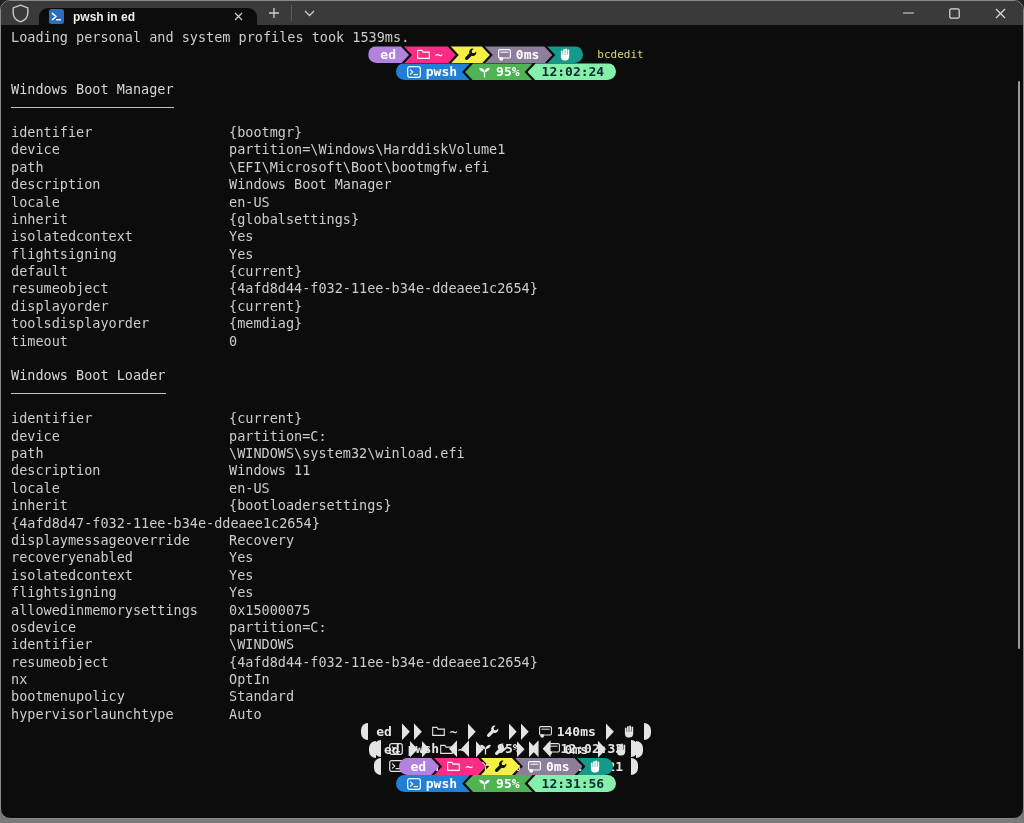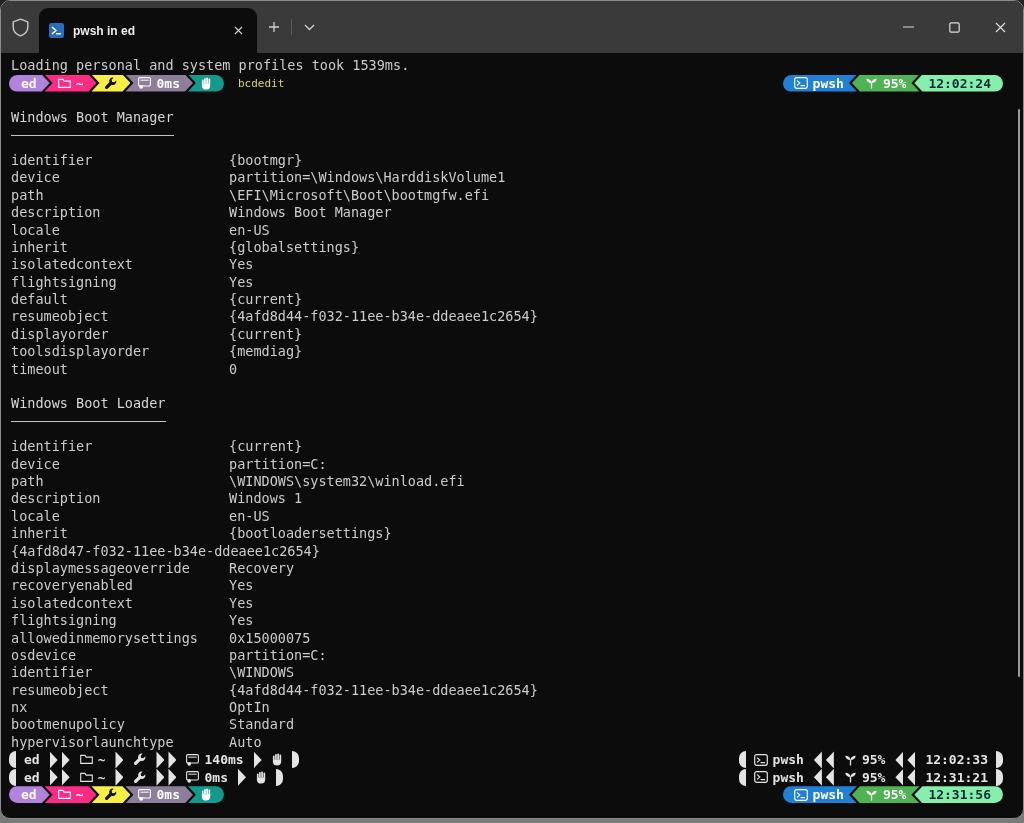--- a/index.html
+++ b/index.html
@@ -2,21 +2,21 @@
 <html><head>
 <meta charset="utf-8">
 <style>
   * { margin:0; padding:0; box-sizing:border-box; }
   html,body { width:1024px; height:823px; background:#222; overflow:hidden; }
   .desktop-strip { position:absolute; left:0; top:795px; width:1024px; height:28px; background:#7a7a7a; z-index:0; }
   .window { position:absolute; left:0; top:0; width:1024px; height:819px; background:#0c0c0c;
             border:1px solid #8a8a8a; border-radius:10px; overflow:hidden; z-index:1; }
 
   
-  .titlebar { height:52px; background:#3a3a3a; display:flex; align-items:stretch;
+  .titlebar { height:24px; background:#3a3a3a; display:flex; align-items:stretch;
               font-family:"Liberation Sans", sans-serif; border-radius:9px 9px 0 0; }
   .shield-wrap { width:38px; display:flex; align-items:center; justify-content:center; }
   .tab { margin-top:7px; width:218px; background:#0c0c0c; border-radius:9px 9px 0 0;
          display:flex; align-items:center; padding:0 10px; color:#f0f0f0; }
   .tab-icon { flex:0 0 auto; display:flex; }
   .tab-title { flex:1; margin-left:9px; font-size:12px; font-weight:600; color:#ededed;
                white-space:nowrap; overflow:hidden; }
   .tab-close { width:18px; height:18px; display:flex; align-items:center; justify-content:center;
                border-radius:3px; color:#cfcfcf; }
   .bar-btn { width:34px; display:flex; align-items:center; justify-content:center; color:#cfcfcf; }
@@ -30,21 +30,21 @@
   .line { height:17.4px; line-height:17.4px; padding-left:10px; white-space:pre; }
   .row { display:flex;gap:20px; }
   .k { width:198px; flex:0 0 auto; }
   .v { white-space:pre; }
   .sec-title { color:#d6d6d6; }
   .sec-underline { display:block; height:1.5px; background:#c2c2c2; margin-top:8px; }
   .w20 { width:163px; } .w19 { width:155px; }
 
   
   .pline { display:flex; justify-content:space-between; align-items:center;
-           height:17.4px; padding-left:8px; padding-right:20px; }
+           height:17.4px; padding-left:8px; padding-right:20px;flex-direction:column; }
   .grp { display:flex; align-items:center; }
   .seg { display:inline-flex; align-items:center; gap:5px; height:17px; padding:0 10px;
          color:#fff; font-weight:600; font-size:13px; }
   .s-first { border-radius:9px 0 0 9px; padding:0 13px 0 12px;
     clip-path:polygon(0 0, calc(100% - 8px) 0, 100% 50%, calc(100% - 8px) 100%, 0 100%); }
   .s-mid { margin-left:-5px; padding:0 13px;
     clip-path:polygon(0 0, calc(100% - 8px) 0, 100% 50%, calc(100% - 8px) 100%, 0 100%, 8px 50%); }
   .s-end { margin-left:-5px; border-radius:0 9px 9px 0; padding:0 11px 0 13px;
     clip-path:polygon(0 0, 100% 0, 100% 100%, 0 100%, 8px 50%); }
   .r-first { border-radius:9px 0 0 9px; padding:0 13px 0 11px;
@@ -226,21 +226,21 @@
     <div class="line row"><span class="k">timeout</span><span class="v">0</span></div>
 
     <div class="line"></div>
 
     <div class="line sec-title">Windows Boot Loader</div>
     <div class="line"><span class="sec-underline w19"></span></div>
 
     <div class="line row"><span class="k">identifier</span><span class="v">{current}</span></div>
     <div class="line row"><span class="k">device</span><span class="v">partition=C:</span></div>
     <div class="line row"><span class="k">path</span><span class="v">\WINDOWS\system32\winload.efi</span></div>
-    <div class="line row"><span class="k">description</span><span class="v">Windows 1</span></div>
+    <div class="line row"><span class="k">description</span><span class="v">Windows 11</span></div>
     <div class="line row"><span class="k">locale</span><span class="v">en-US</span></div>
     <div class="line row"><span class="k">inherit</span><span class="v">{bootloadersettings}</span></div>
     <div class="line row"><span class="v">{4afd8d47-f032-11ee-b34e-ddeaee1c2654}</span></div>
     <div class="line row"><span class="k">displaymessageoverride</span><span class="v">Recovery</span></div>
     <div class="line row"><span class="k">recoveryenabled</span><span class="v">Yes</span></div>
     <div class="line row"><span class="k">isolatedcontext</span><span class="v">Yes</span></div>
     <div class="line row"><span class="k">flightsigning</span><span class="v">Yes</span></div>
     <div class="line row"><span class="k">allowedinmemorysettings</span><span class="v">0x15000075</span></div>
     <div class="line row"><span class="k">osdevice</span><span class="v">partition=C:</span></div>
     <div class="line row"><span class="k">identifier</span><span class="v">\WINDOWS</span></div>

